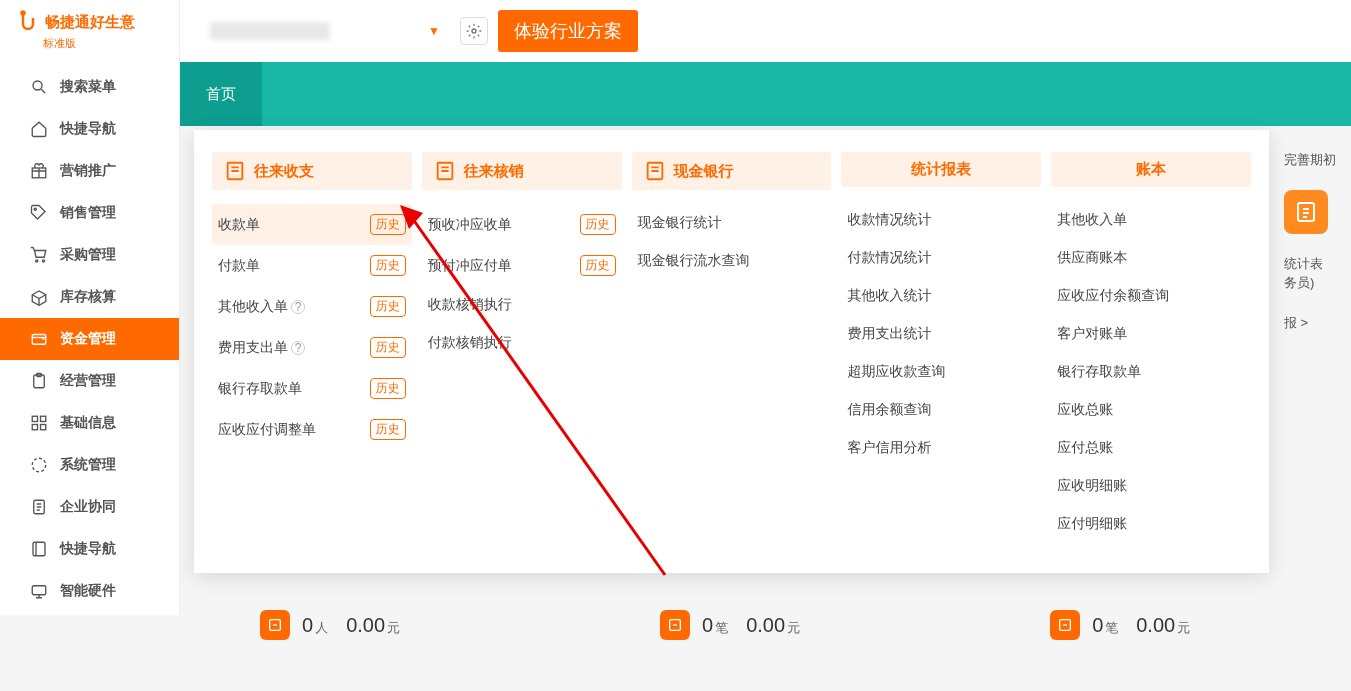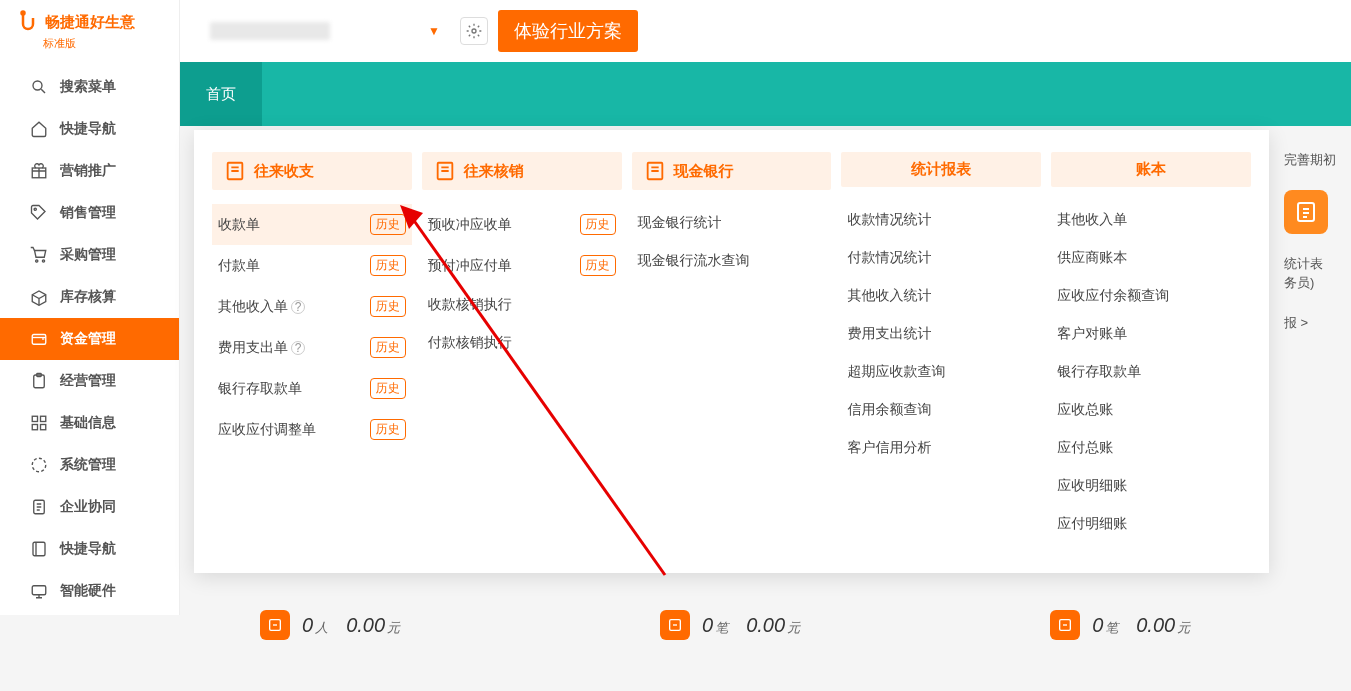--- a/index.html
+++ b/index.html
@@ -323,21 +323,21 @@
         <svg width="24" height="24" viewBox="0 0 24 24" fill="none" stroke="currentColor" stroke-width="2">
           <rect x="4" y="3" width="16" height="18" rx="2"></rect>
           <path d="M9 9h6M9 13h6M9 17h4"></path>
         </svg>
       </div>
   </div>
   <div class="rp-item"><span>统计表</span><br><span>务员)</span></div>
   <div class="rp-item">报 &gt;</div>
 </div>
 
-<div class="bottom-stats" id="bottom-stats" style="display: block; font-style: italic;"><div class="stat-item" style="margin-left: 20px; display: inline-flex;">
+<div class="bottom-stats" id="bottom-stats" style="display: block;"><div class="stat-item" style="margin-left: 20px; display: inline-flex;">
       <div class="stat-icon">
         <svg width="16" height="16" viewBox="0 0 24 24" fill="none" stroke="currentColor" stroke-width="2">
           <rect x="4" y="4" width="16" height="16" rx="2"></rect>
           <path d="M9 12h6"></path>
         </svg>
       </div>
       <div class="stat-group">
         <span><span class="stat-num">0</span><span class="stat-unit">人</span></span>
         <span><span class="stat-num">0.00</span><span class="stat-unit">元</span></span>
       </div>

